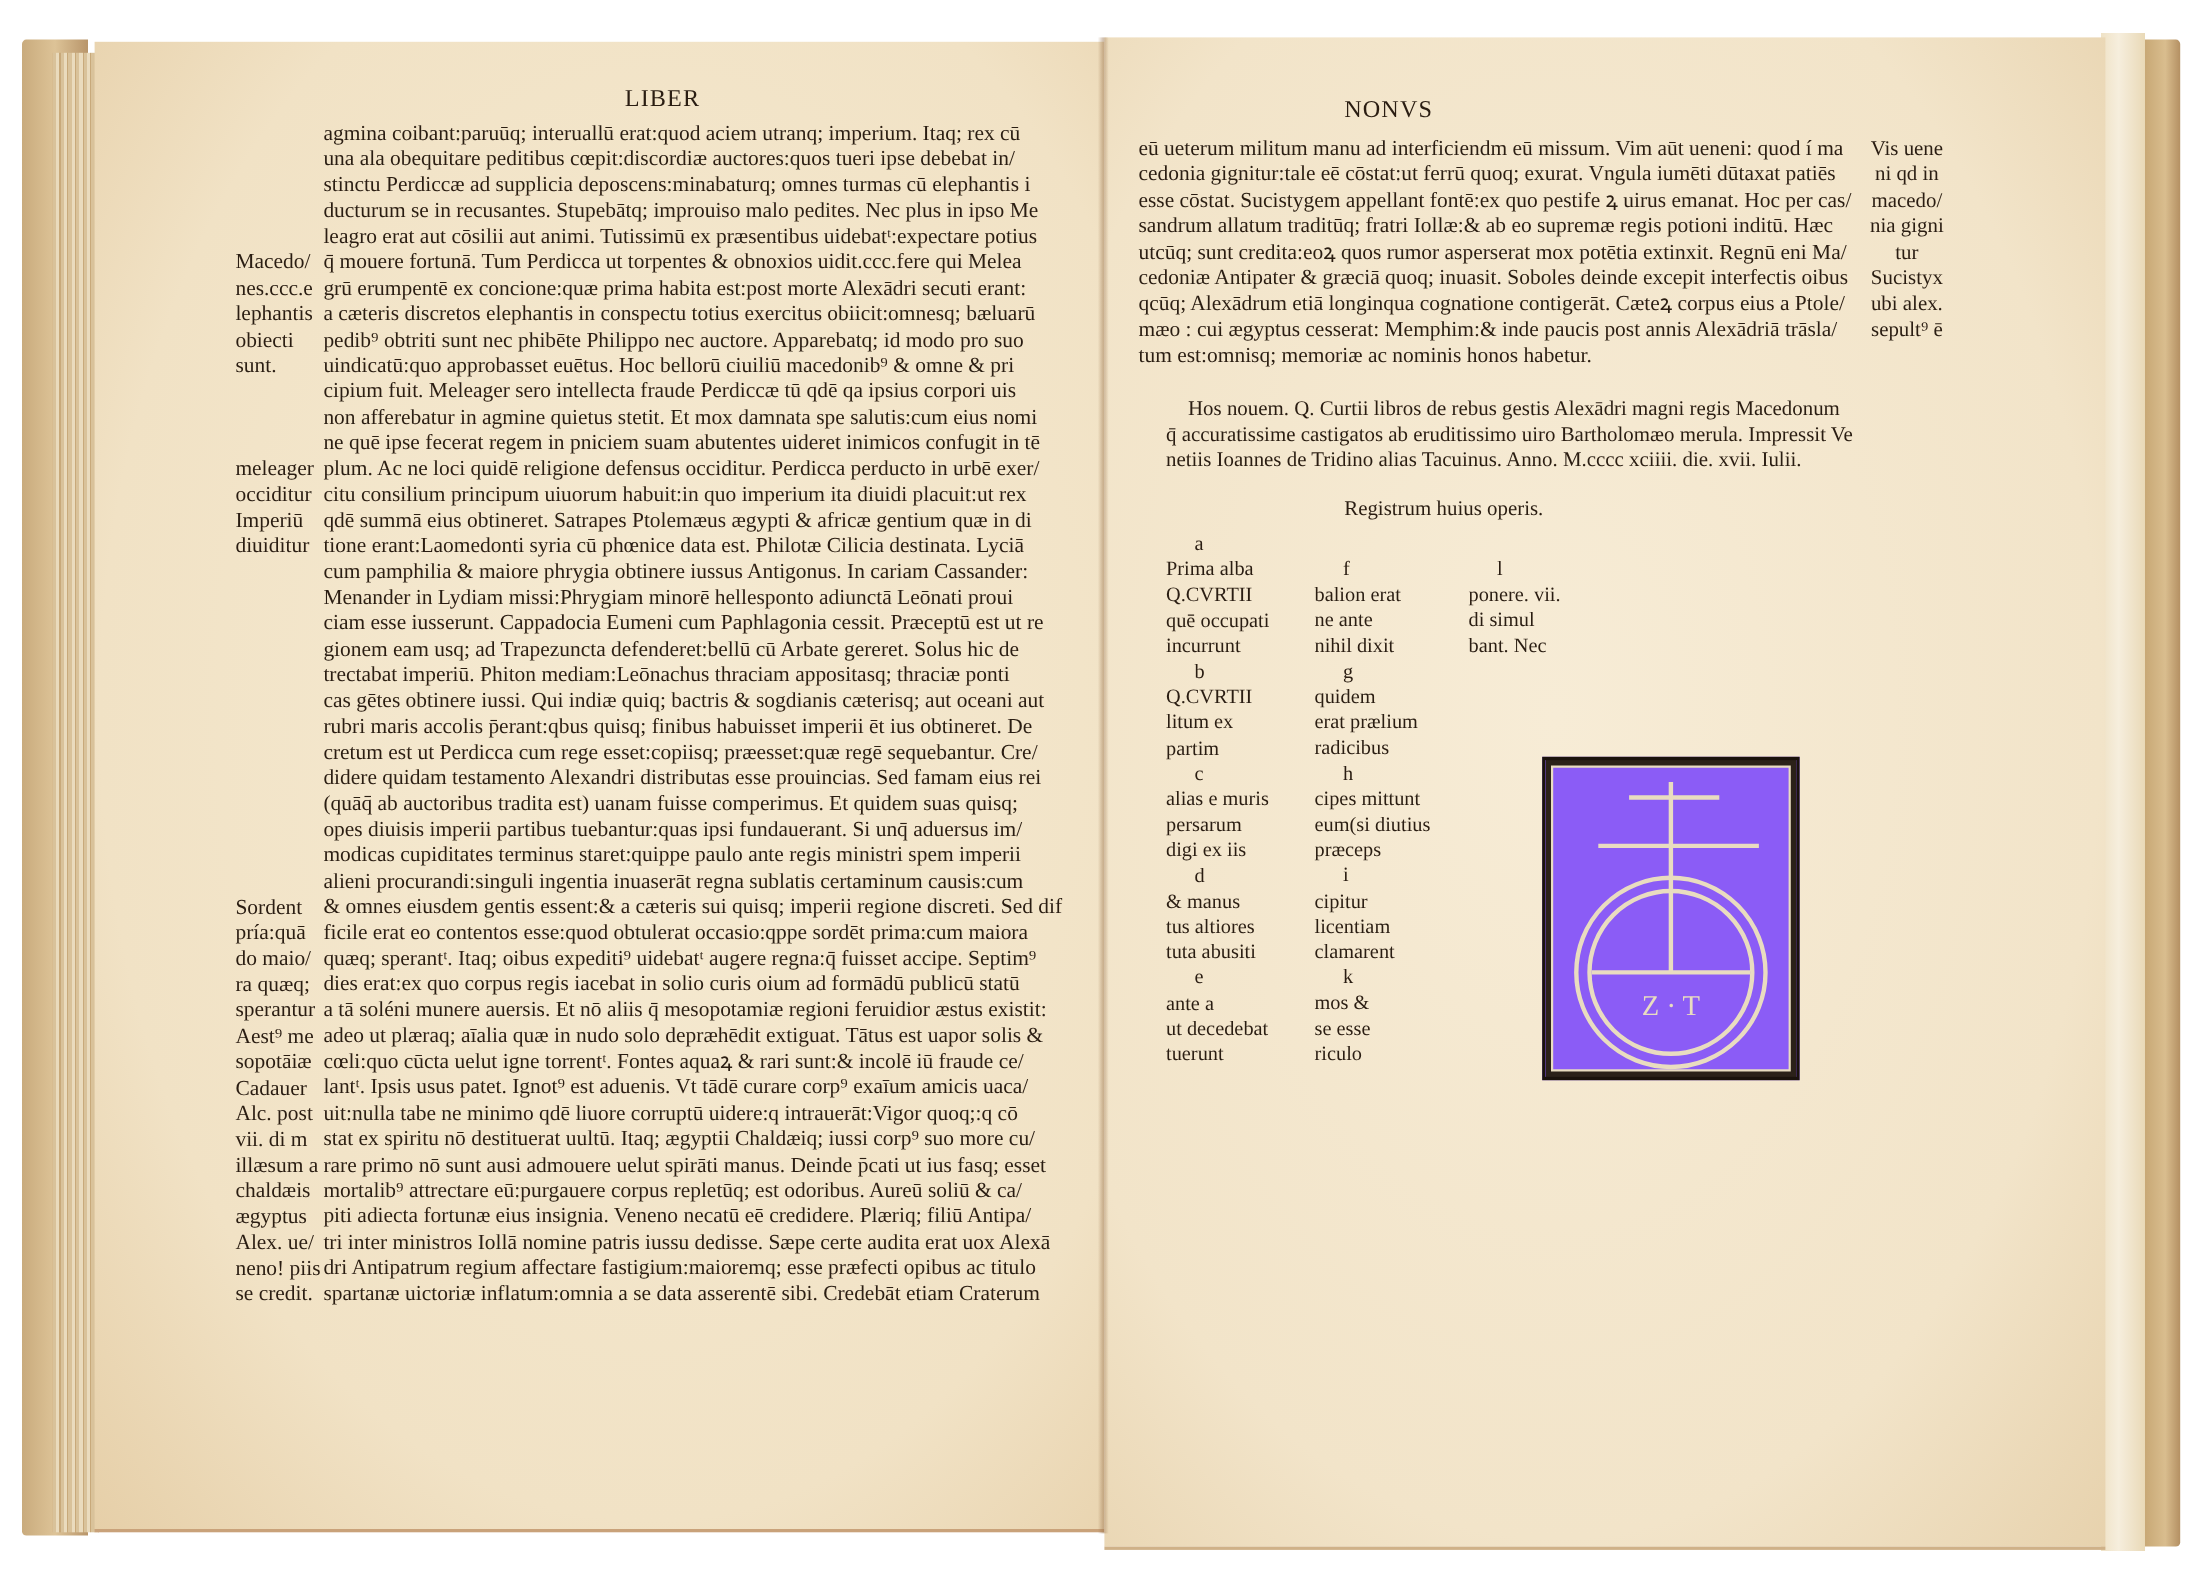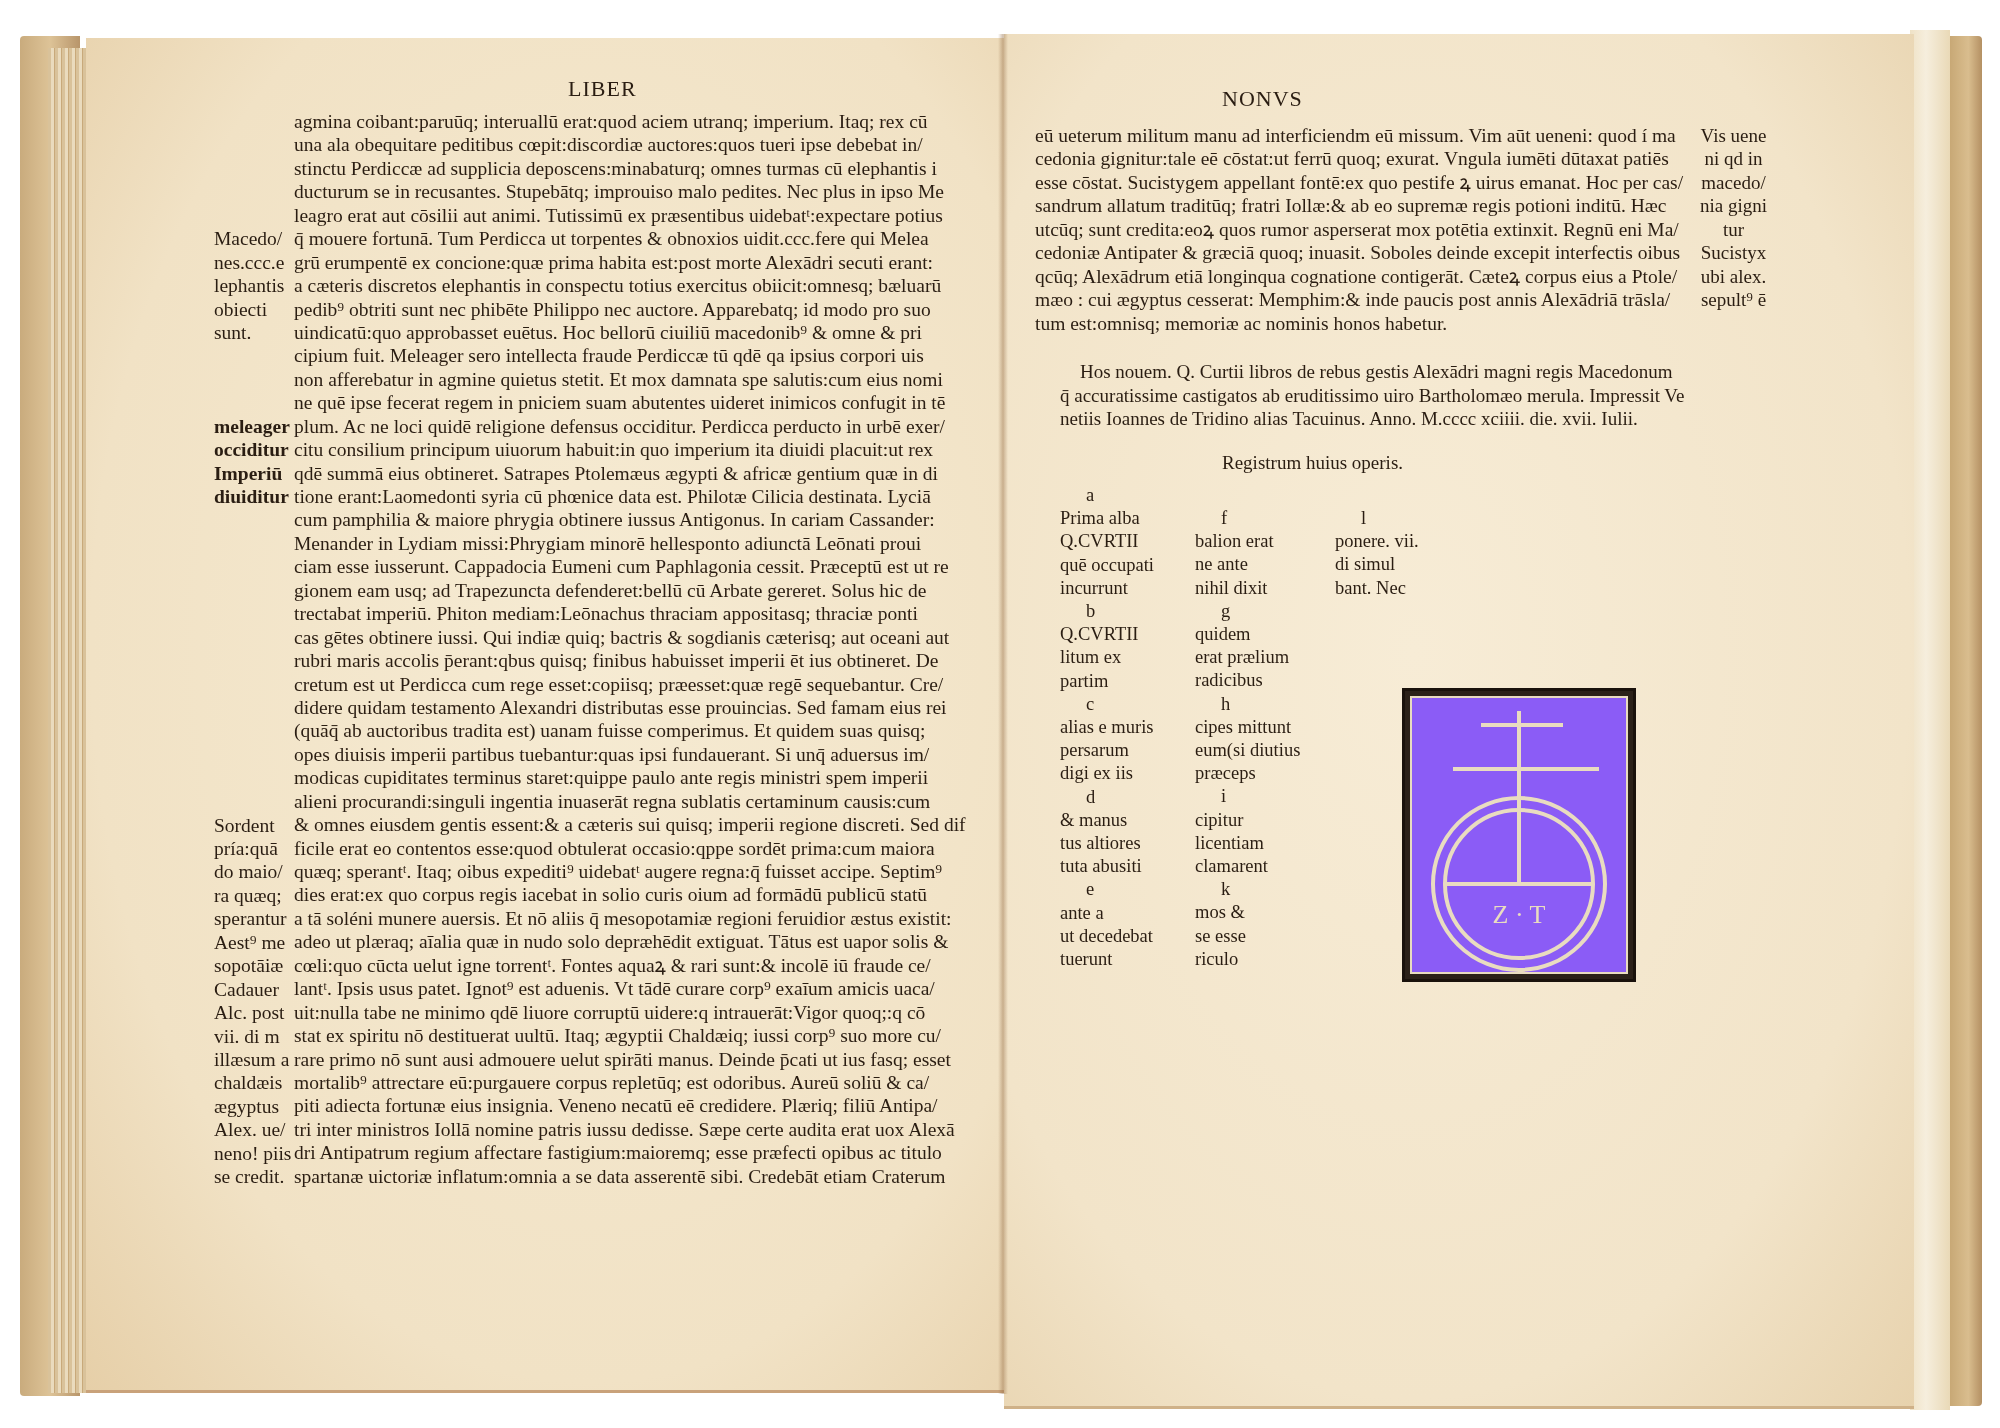--- a/index.html
+++ b/index.html
@@ -86,21 +86,21 @@
     <div>spartanæ uictoriæ inflatum:omnia a se data asserentē sibi. Credebāt etiam Craterum</div>
   </div>
 <div class="margin-notes" id="left-notes" style="left:214px;top:110px;">
     <div class="note" style="top: 117.25px;">
       <div>Macedo/</div>
       <div>nes.ccc.e</div>
       <div>lephantis</div>
       <div>obiecti</div>
       <div>sunt.</div>
     </div>
-    <div class="note" style="top: 304.85px; font-weight: bold;">
+    <div class="note" style="top: 304.85px;">
       <div>meleager</div>
       <div>occiditur</div>
       <div>Imperiū</div>
       <div>diuiditur</div>
     </div>
     <div class="note" style="top: 703.5px;">
       <div>Sordent</div>
       <div>pría:quā</div>
       <div>do maio/</div>
       <div>ra quæq;</div>

